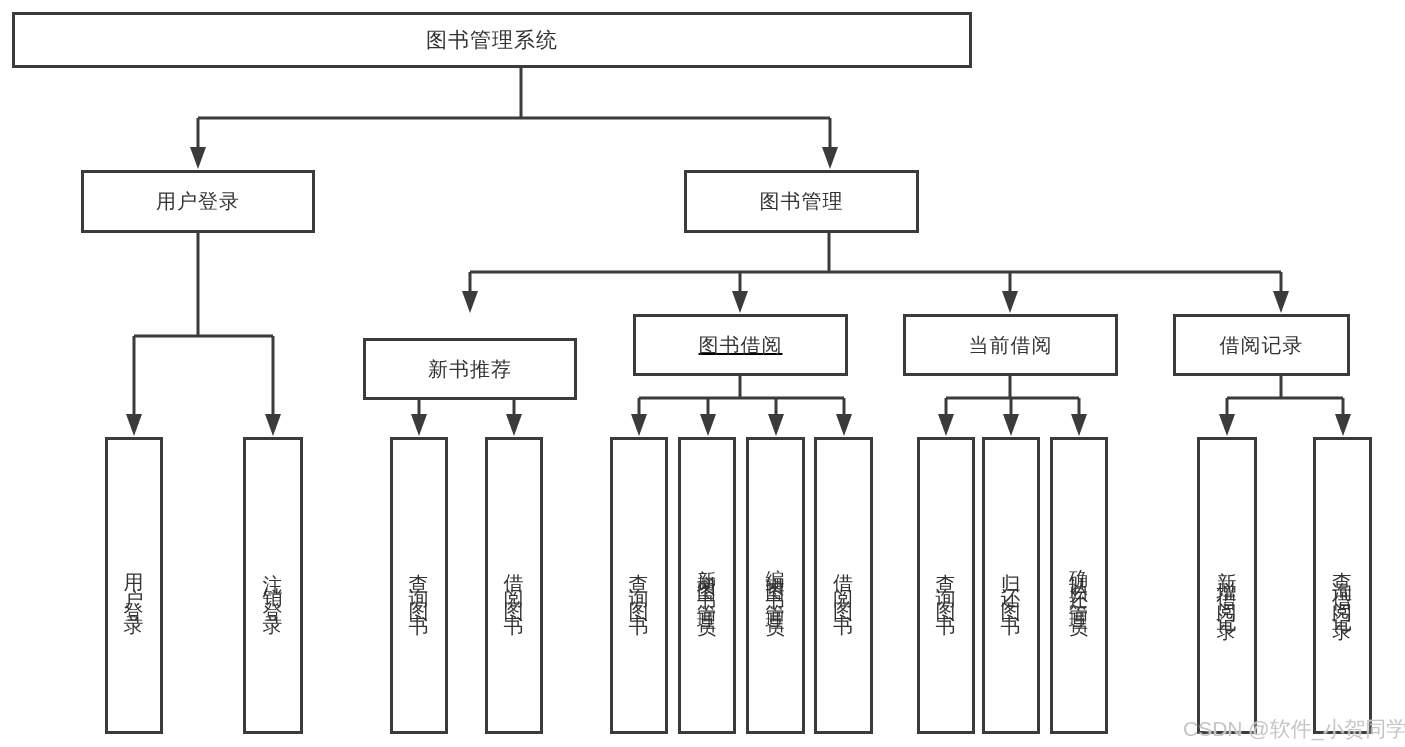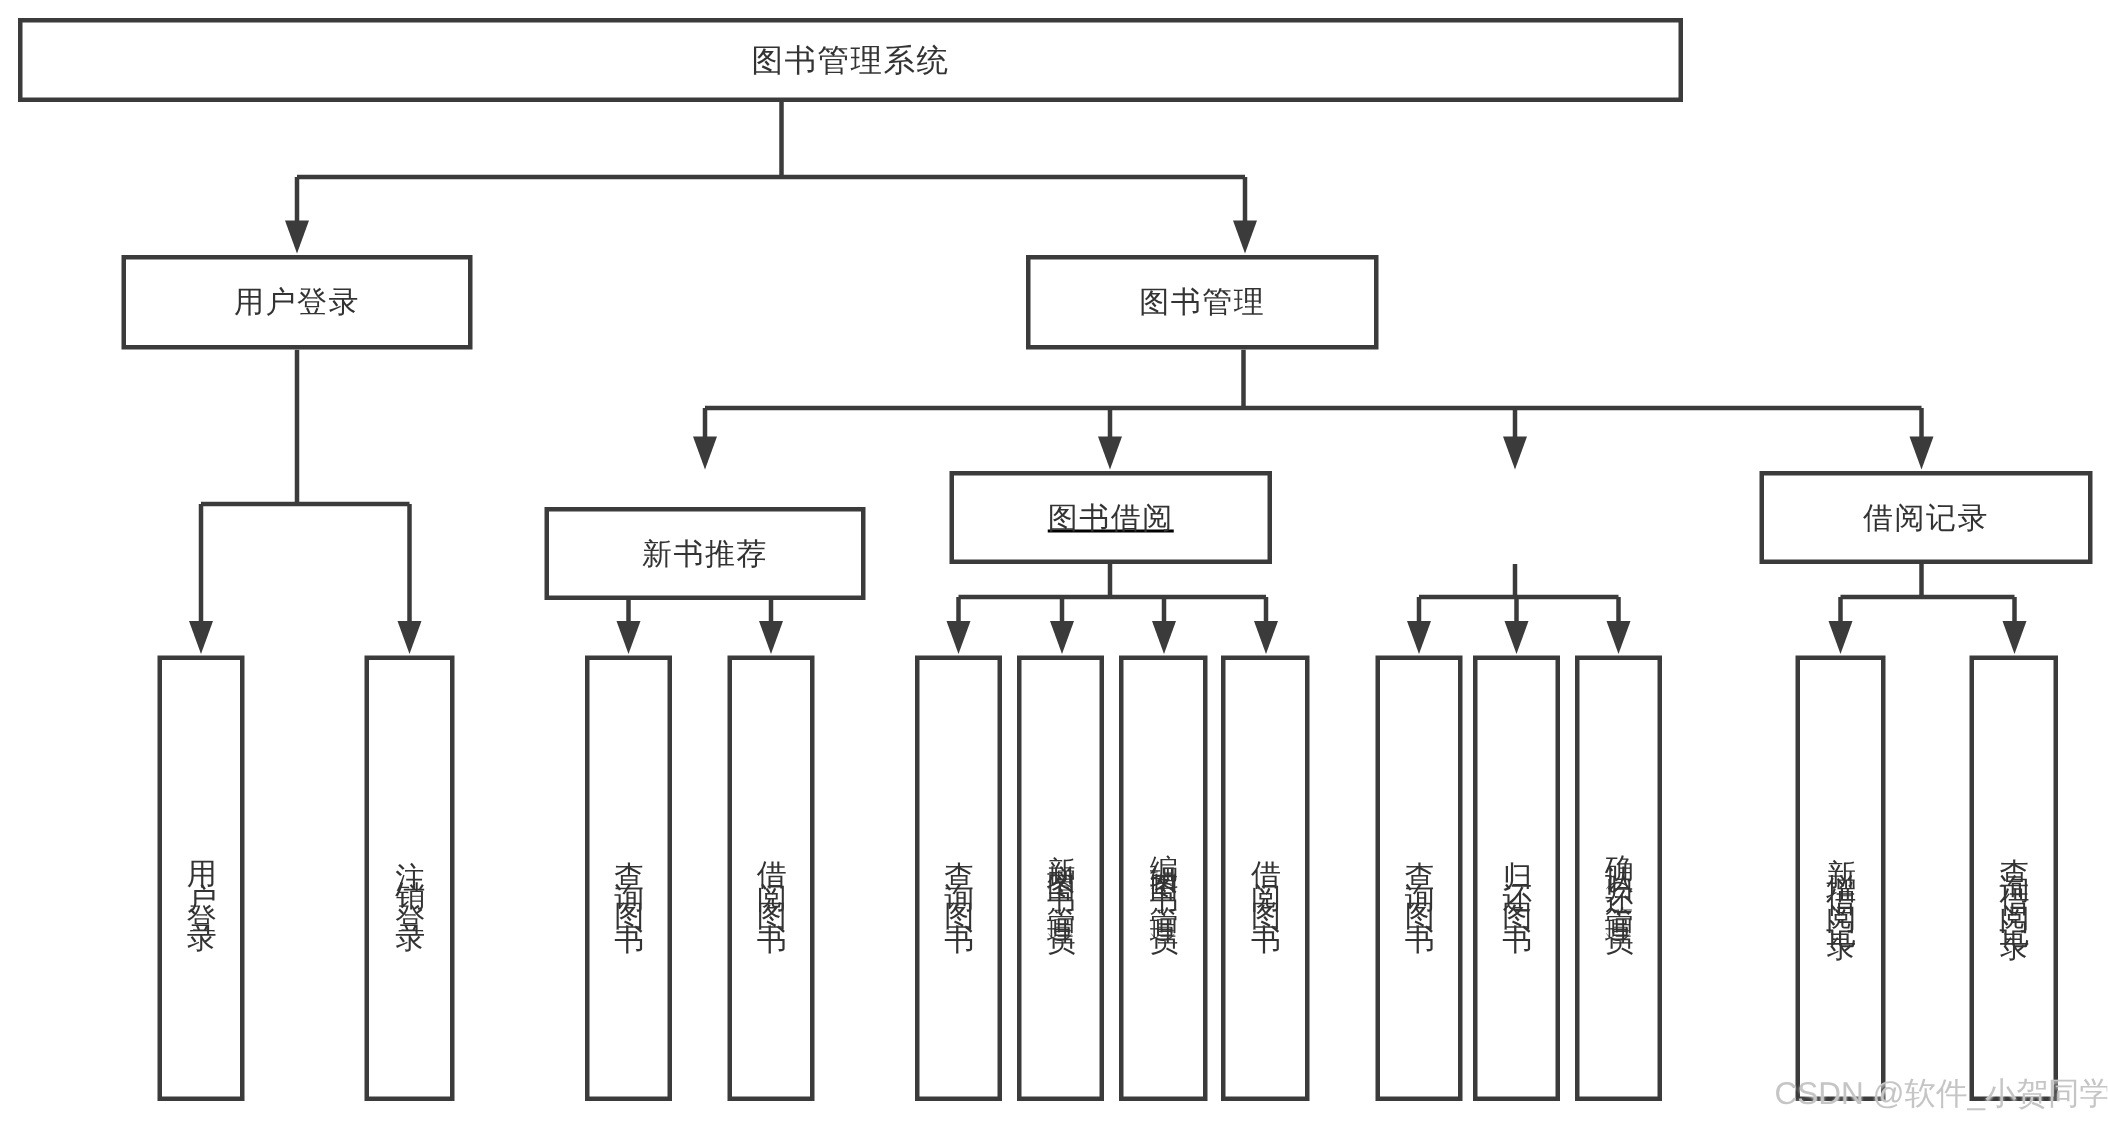--- a/index.html
+++ b/index.html
@@ -142,38 +142,41 @@
       <polygon points="768,414 784,414 776,436"></polygon>
       <polygon points="836,414 852,414 844,436"></polygon>
       <polygon points="938,414 954,414 946,436"></polygon>
       <polygon points="1003,414 1019,414 1011,436"></polygon>
       <polygon points="1071,414 1087,414 1079,436"></polygon>
       <polygon points="1219,414 1235,414 1227,436"></polygon>
       <polygon points="1335,414 1351,414 1343,436"></polygon>
     </g>
   </svg>
 
-  <div class="hbox root" style="left:12px; top:12px; width:1110px; height:56px;">
+  <div class="hbox root" style="left:12px; top:12px; width:960px; height:56px;">
     <span class="label">图书管理系统</span>
   </div>
 
   <div class="hbox" style="left:81px; top:170px; width:234px; height:63px;">
     <span class="label">用户登录</span>
   </div>
   <div class="hbox" style="left:684px; top:170px; width:235px; height:63px;">
     <span class="label">图书管理</span>
   </div>
 
   <div class="hbox" style="left:363px; top:314px; width:214px; height:62px;margin-top:24px;">
     <span class="label">新书推荐</span>
   </div>
   <div class="hbox" style="left:633px; top:314px; width:215px; height:62px;text-decoration:underline;">
     <span class="label">图书借阅</span>
   </div>
-  <div class="hbox" style="left:1173px; top:314px; width:222px; height:62px;">
+  <div class="hbox" style="left:903px; top:314px; width:215px; height:62px;">
+    <span class="label">当前借阅</span>
+  </div>
+  <div class="hbox" style="left:1173px; top:314px; width:177px; height:62px;">
     <span class="label">借阅记录</span>
   </div>
 
   <div class="vbox" style="left:105px; width:58px;">
     <span class="vtext short">用户登录</span>
   </div>
   <div class="vbox" style="left:243px; width:60px;">
     <span class="vtext short">注销登录</span>
   </div>
 

